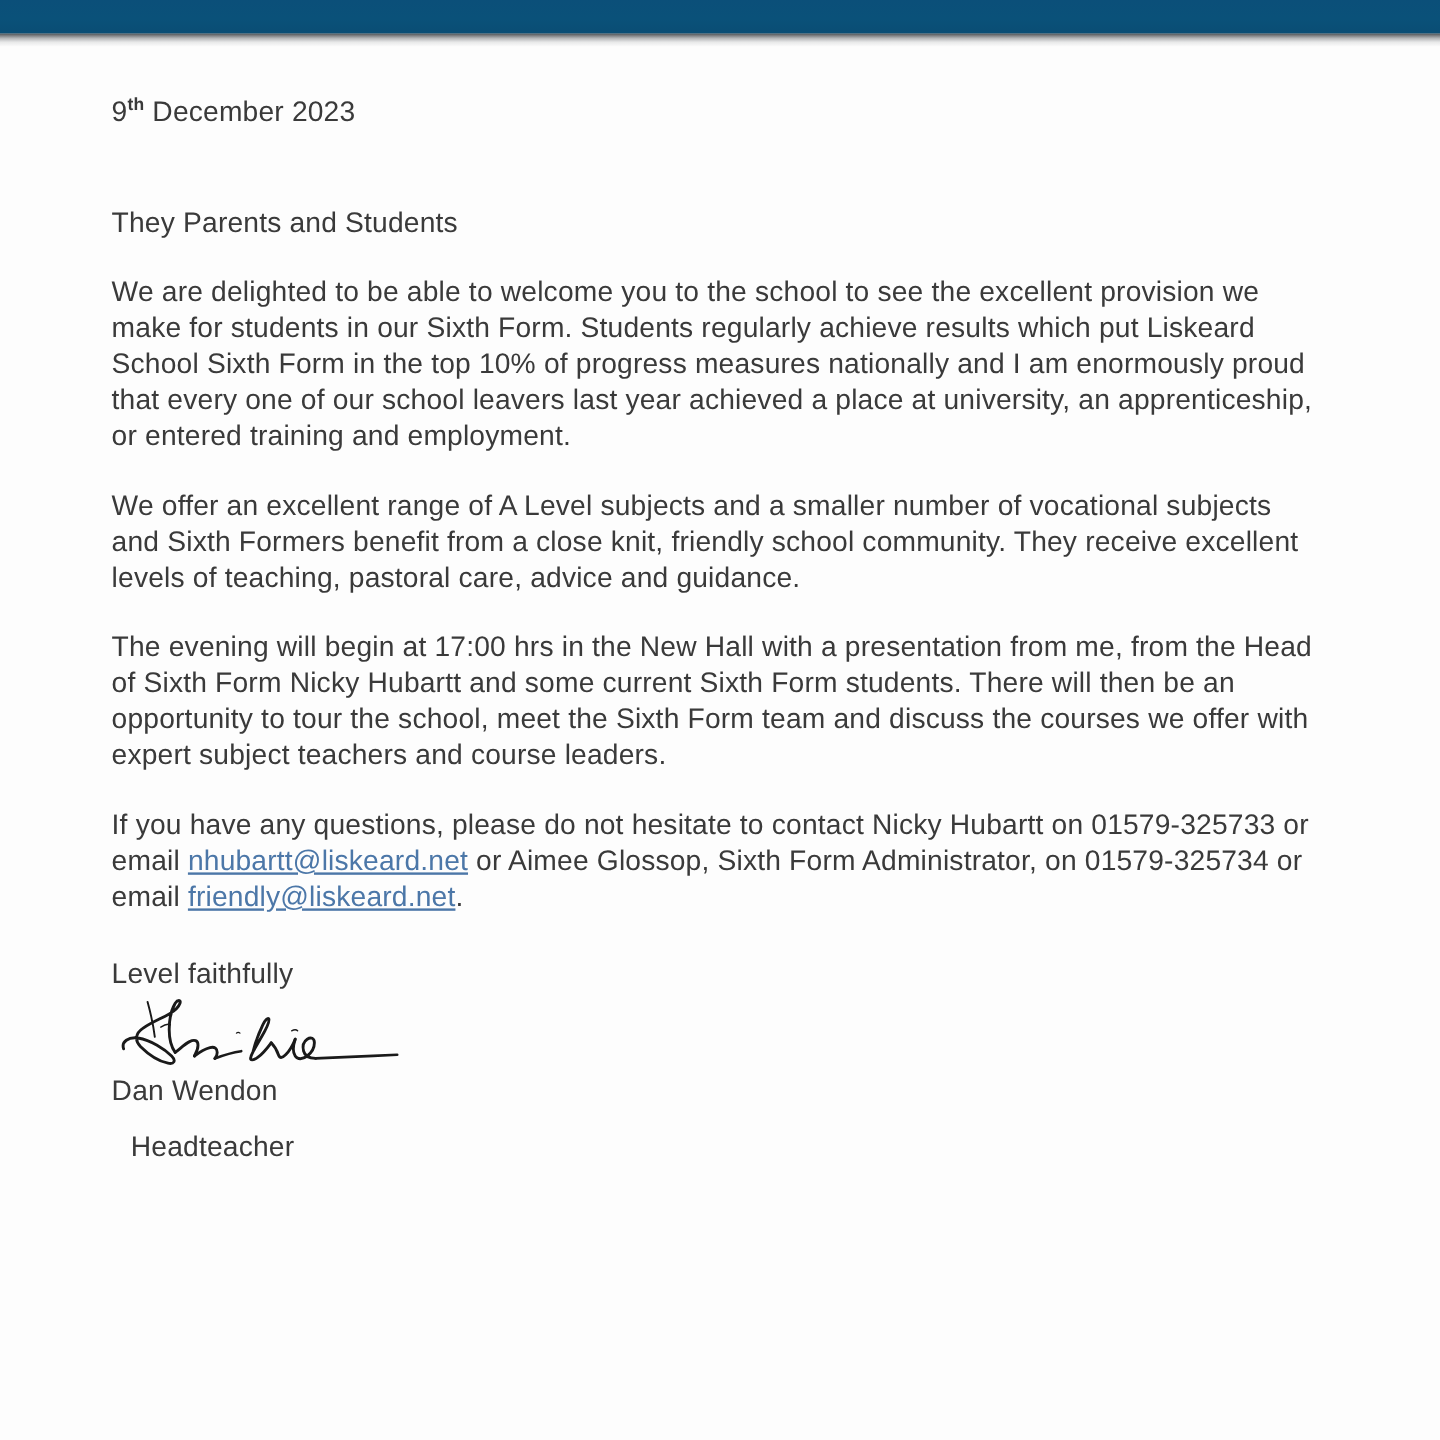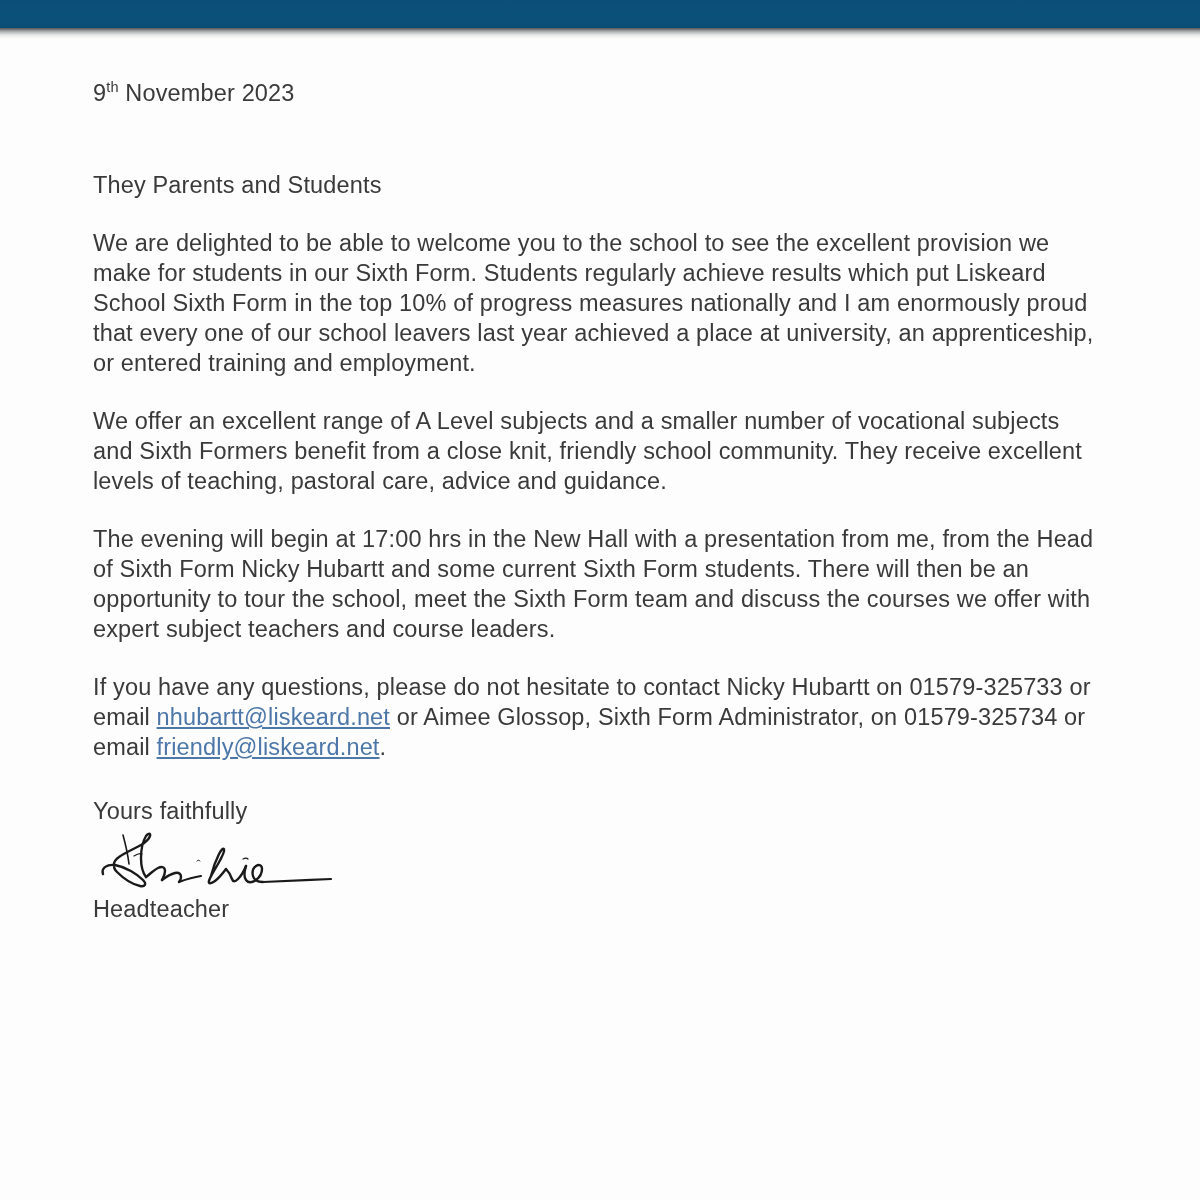--- a/index.html
+++ b/index.html
@@ -51,20 +51,21 @@
     font-weight: 300;
   }
 
   .date-line {
     margin: 0 0 62px 0;
   }
   sup.ord {
     font-size: 0.62em;
     vertical-align: 0.62em;
     line-height: 0;
+    font-weight: bold;
   }
 
   .salutation {
     margin: 0 0 28px 0;
   }
 
   p.para {
     margin: 0 0 28px 0;
     max-width: 1010px;
   }
@@ -85,63 +86,64 @@
     width: 300px;
   }
   .sig-wrap svg {
     display: block;
   }
 
   .signoff-name {
     margin: 0;
   }
   .signoff-role {
-    margin: 0;
+    margin: 16px;
   }
 </style>
 </head>
 <body>
 
 <div class="page">
 
   <div class="banner"></div>
   <div class="banner-shadow"></div>
 
   <div class="letter">
 
     <div class="date-line">
-      <span>9</span><sup class="ord">th</sup><span> November 2023</span>
+      <span>9</span><sup class="ord">th</sup><span> December 2023</span>
     </div>
 
     <div class="salutation">They Parents and Students</div>
 
     <div id="paragraphs">
         <p class="para"><span>We are delighted to be able to welcome you to the school to see the excellent provision we make for students in our Sixth Form.  Students regularly achieve results which put Liskeard School Sixth Form in the top 10% of progress measures nationally and I am enormously proud that every one of our school leavers last year achieved a place at university, an apprenticeship, or entered training and employment.</span></p>
         <p class="para"><span>We offer an excellent range of A Level subjects and a smaller number of vocational subjects and Sixth Formers benefit from a close knit, friendly school community. They receive excellent levels of teaching, pastoral care, advice and guidance.</span></p>
         <p class="para"><span>The evening will begin at 17:00 hrs in the New Hall with a presentation from me, from the Head of Sixth Form Nicky Hubartt and some current Sixth Form students. There will then be an opportunity to tour the school, meet the Sixth Form team and discuss the courses we offer with expert subject teachers and course leaders.</span></p>
         <p class="para"><span>If you have any questions, please do not hesitate to contact Nicky Hubartt on 01579-325733 or email </span><a class="mail" href="mailto:nhubartt@liskeard.net">nhubartt@liskeard.net</a><span> or Aimee Glossop, Sixth Form Administrator, on 01579-325734 or email </span><a class="mail" href="mailto:aglossop@liskeard.net">friendly@liskeard.net</a><span>.</span></p>
       </div>
 
-    <div class="closing">Yours faithfully</div>
+    <div class="closing">Level faithfully</div>
 
     <div class="sig-wrap">
       <svg width="300" height="62" viewBox="0 0 300 62" xmlns="http://www.w3.org/2000/svg" aria-hidden="true">
         <g fill="none" stroke="#1a1a1a" stroke-linecap="round" stroke-linejoin="round">
           <path d="M30 5 C33 16 35 26 36 34" stroke-width="1.6"></path>
           <path d="M10 44 C8 38 14 34 22 35 C33 37 44 44 50 50 C54 54 52 57 47 56 C38 54 30 48 24 42 C19 37 20 31 26 27 C33 22 41 19 48 15 C53 12 56 9 57 6 C58 3 55 3 53 6 C50 11 48 20 48 28 C48 36 50 43 53 47" stroke-width="2.4"></path>
           <path d="M53 47 C57 44 61 40 65 38 C69 36 72 37 72 41 C72 45 70 48 69 50" stroke-width="2.4"></path>
           <path d="M69 50 C73 47 78 44 82 43 C86 42 88 44 88 47 C88 50 87 51 86 52" stroke-width="2.4"></path>
           <path d="M86 52 C94 49 101 47 108 46" stroke-width="2.2"></path>
           <path d="M41 26 C44 24 47 23 49 24" stroke-width="1.2"></path>
           <path d="M118 46 C120 38 123 30 126 24 C128 20 130 18 131 19 C132 21 129 27 125 34 C121 41 117 47 116 51 C115 54 118 54 122 51 C126 48 130 43 133 39" stroke-width="2.4"></path>
           <path d="M133 39 C136 42 138 46 139 49 C140 52 142 52 145 49 C148 46 151 41 153 36" stroke-width="2.4"></path>
           <path d="M153 36 C151 42 151 47 153 50 C155 53 159 53 163 50 C167 47 169 43 169 39 C169 35 166 34 163 36 C160 38 159 42 160 46 C161 50 165 52 170 52" stroke-width="2.4"></path>
           <path d="M170 52 C190 51 215 50 238 49" stroke-width="2.2"></path>
           <path d="M150 29 C152 28 154 28 155 29" stroke-width="1.2"></path>
           <path d="M104 31 C105 30 106 30 107 31" stroke-width="1.0"></path>
         </g>
       </svg>
     </div>
 
+    <div class="signoff-name">Dan Wendon</div>
     <div class="signoff-role">Headteacher</div>
 
   </div>
 </div>
 
 </body></html>

